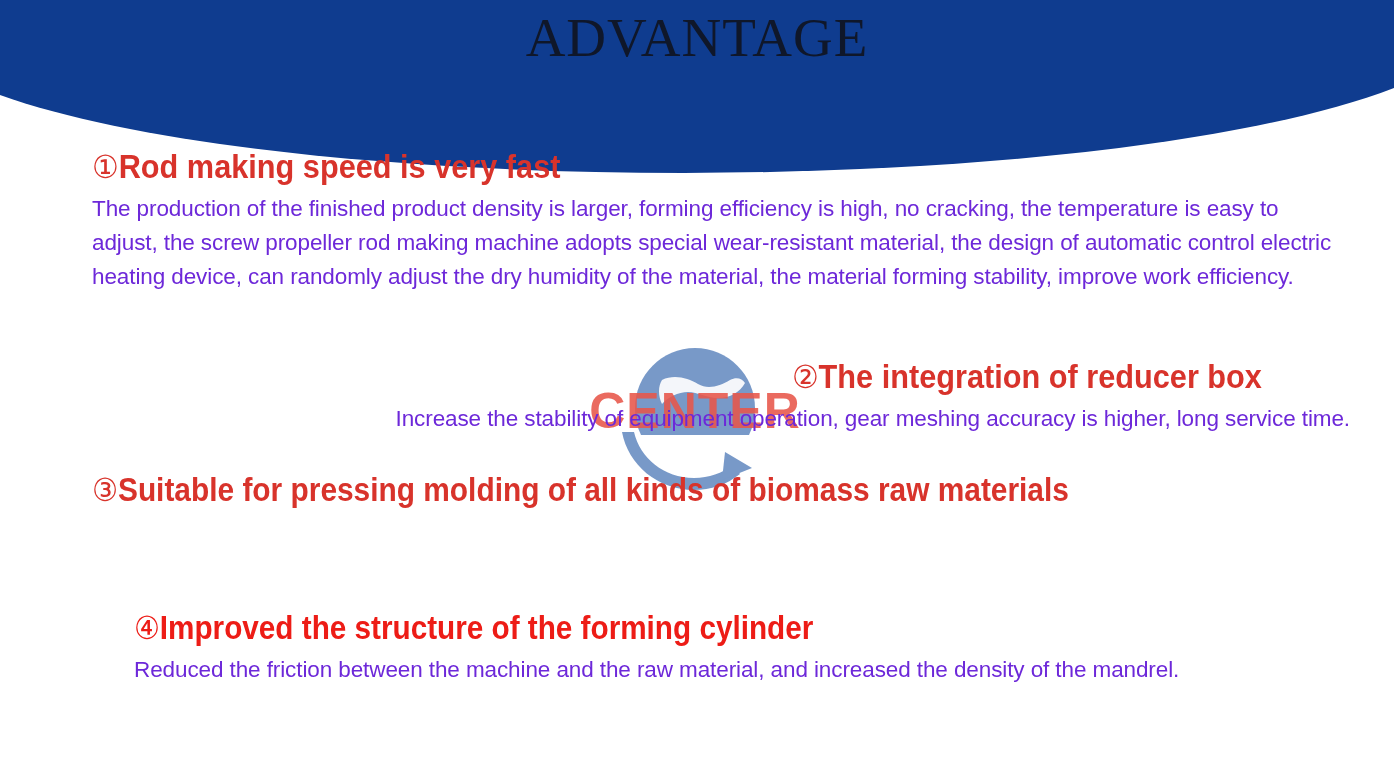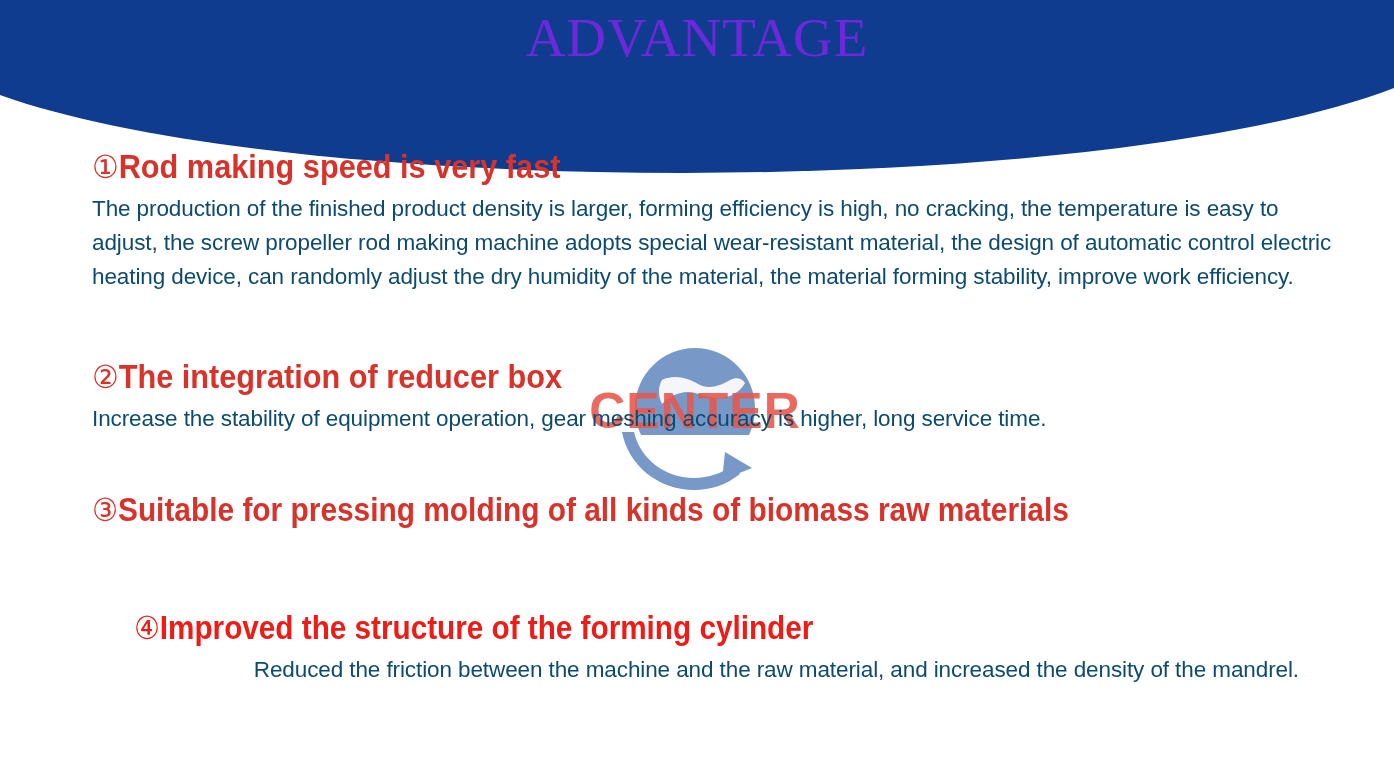--- a/index.html
+++ b/index.html
@@ -43,21 +43,21 @@
   .header-title {
     position: absolute;
     left: 0;
     top: 6px;
     width: 1394px;
     text-align: center;
     font-family: "Liberation Serif", "DejaVu Serif", serif;
     font-size: 55px;
     line-height: 64px;
     letter-spacing: 1px;
-    color: #6d28d9;
+    color: #0f172a;
     z-index: 3;
     white-space: nowrap;
     user-select: none;
   }
 
   
   .watermark {
     position: absolute;
     left: 570px;
     top: 340px;
@@ -104,33 +104,33 @@
     font-weight: normal;
     font-size: 32px;
   }
 
   .item-body {
     margin: 6px 0 0 0;
     font-family: "Liberation Sans", sans-serif;
     font-weight: normal;
     font-size: 22.5px;
     line-height: 34px;
-    color: #0c4a6e;
+    color: #6d28d9;
     letter-spacing: -0.1px;
   }
 
   
   #item-1 { top: 148px; }
-  #item-2 { top: 358px; }
-  #item-3 { top: 491px; }
+  #item-2 { top: 358px; text-align: right; }
+  #item-3 { top: 471px; }
   #item-4 { top: 609px; margin-left: 42px; }
 
   #item-3 .item-heading { transform: scaleX(0.905); }
   #item-4 .item-heading { transform: scaleX(0.90); }
-  #item-4 .item-body { max-width: 1165px; text-align: right; }
+  #item-4 .item-body { max-width: 1165px; }
   #item-1 .item-body { max-width: 1250px; }
   #item-3 .item-body { max-width: 1200px; }
 </style>
 </head>
 <body>
 
 <div class="slide">
 
   <div class="header-band">
     <svg class="header-band-fill" viewBox="0 0 1394 200" preserveAspectRatio="none">

